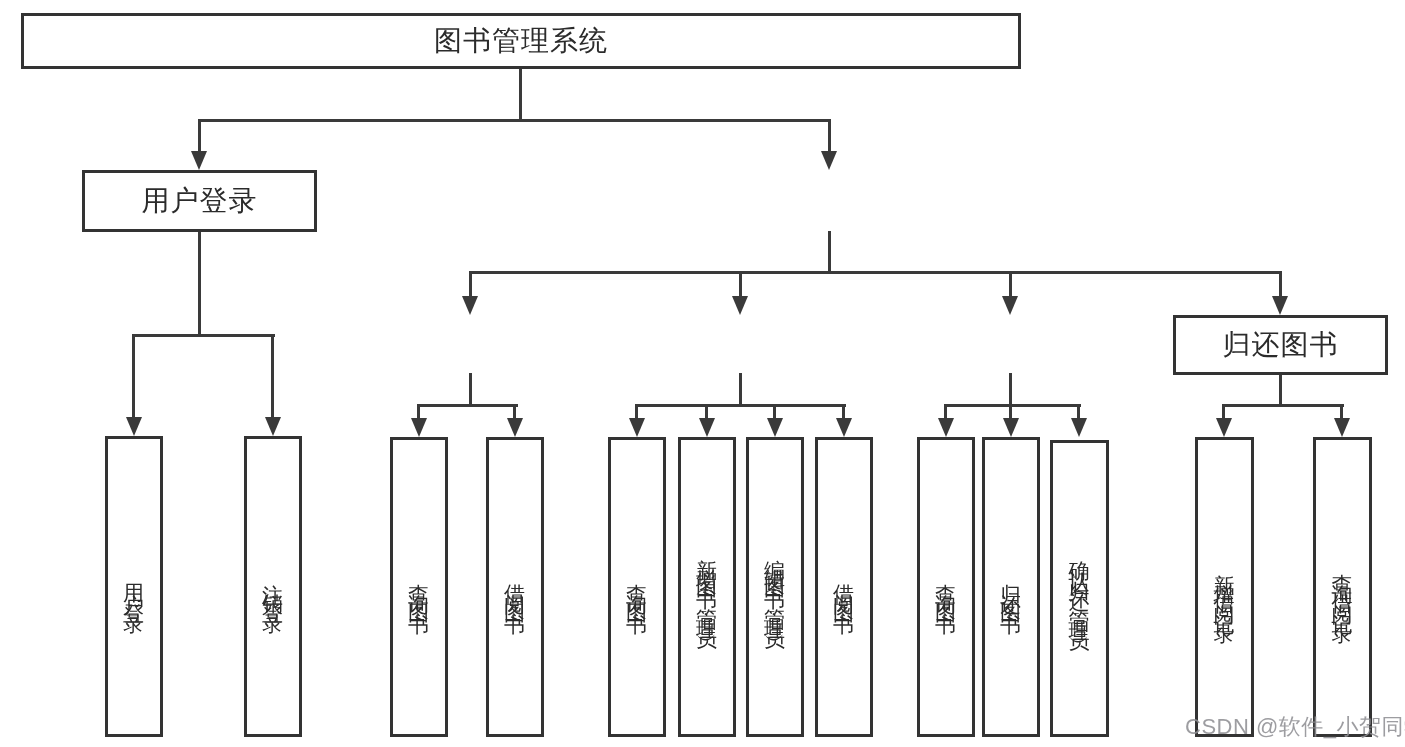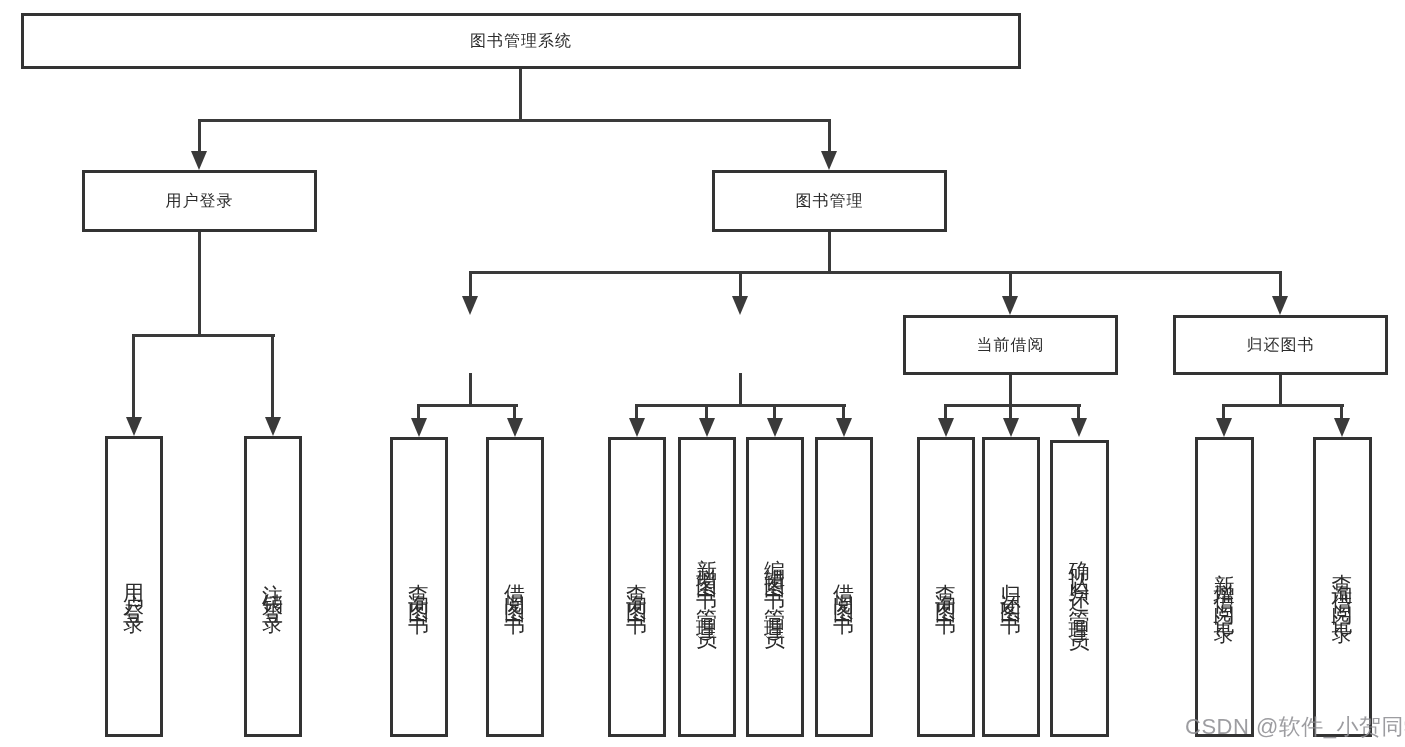--- a/index.html
+++ b/index.html
@@ -12,21 +12,21 @@
   }
   .node {
     position:absolute;
     background:#ffffff;
     border:3px solid #333333;
     box-sizing:border-box;
     display:flex; align-items:center; justify-content:center;
     color:#2b2b2b;
     z-index:2;
   }
-  .h-node { font-size:16px; letter-spacing:1px; white-space:nowrap; }
+  .h-node { font-size:28px; letter-spacing:1px; white-space:nowrap; }
   .v-node { font-size:21px; }
   .v-node .vtext {
     writing-mode:vertical-rl;
     text-orientation:mixed;
     letter-spacing:10px;
     line-height:1;
     white-space:nowrap;
   }
   .vline { position:absolute; width:3px; background:#3a3a3a; z-index:1; }
   .hline { position:absolute; height:3px; background:#3a3a3a; z-index:1; }
@@ -58,45 +58,39 @@
   <div class="vline" style="left:519px;top:68px;height:53px"></div>
   <div class="hline" style="left:198px;top:119px;width:633px"></div>
   <div class="vline" style="left:198px;top:119px;height:34px"></div>
   <div class="arrow" style="left:191px;top:151px"></div>
   <div class="vline" style="left:828px;top:119px;height:34px"></div>
   <div class="arrow" style="left:821px;top:151px"></div>
 
   <div class="node h-node" style="left:82px;top:170px;width:235px;height:62px">
     <span>用户登录</span>
   </div>
-  <div class="node h-node" style="left:712px;top:170px;width:235px;height:62px">
-    <span>图书管理</span>
-  </div>
 
   <div class="vline" style="left:198px;top:231px;height:105px"></div>
   <div class="hline" style="left:132px;top:334px;width:143px"></div>
   <div class="vline" style="left:132px;top:334px;height:85px"></div>
   <div class="arrow" style="left:126px;top:417px"></div>
   <div class="vline" style="left:271px;top:334px;height:85px"></div>
   <div class="arrow" style="left:265px;top:417px"></div>
 
   <div class="vline" style="left:828px;top:231px;height:42px"></div>
   <div class="hline" style="left:469px;top:271px;width:813px"></div>
   <div class="vline" style="left:469px;top:271px;height:27px"></div>
   <div class="arrow" style="left:462px;top:296px"></div>
   <div class="vline" style="left:739px;top:271px;height:27px"></div>
   <div class="arrow" style="left:732px;top:296px"></div>
   <div class="vline" style="left:1009px;top:271px;height:27px"></div>
   <div class="arrow" style="left:1002px;top:296px"></div>
   <div class="vline" style="left:1279px;top:271px;height:27px"></div>
   <div class="arrow" style="left:1272px;top:296px"></div>
 
-  <div class="node h-node" style="left:903px;top:315px;width:215px;height:60px">
-    <span>当前借阅</span>
-  </div>
   <div class="node h-node" style="left:1173px;top:315px;width:215px;height:60px">
     <span>归还图书</span>
   </div>
 
   <div class="vline" style="left:469px;top:373px;height:33px"></div>
   <div class="hline" style="left:417px;top:404px;width:101px"></div>
   <div class="vline" style="left:417px;top:404px;height:16px"></div>
   <div class="arrow" style="left:411px;top:418px"></div>
   <div class="vline" style="left:513px;top:404px;height:16px"></div>
   <div class="arrow" style="left:507px;top:418px"></div>

